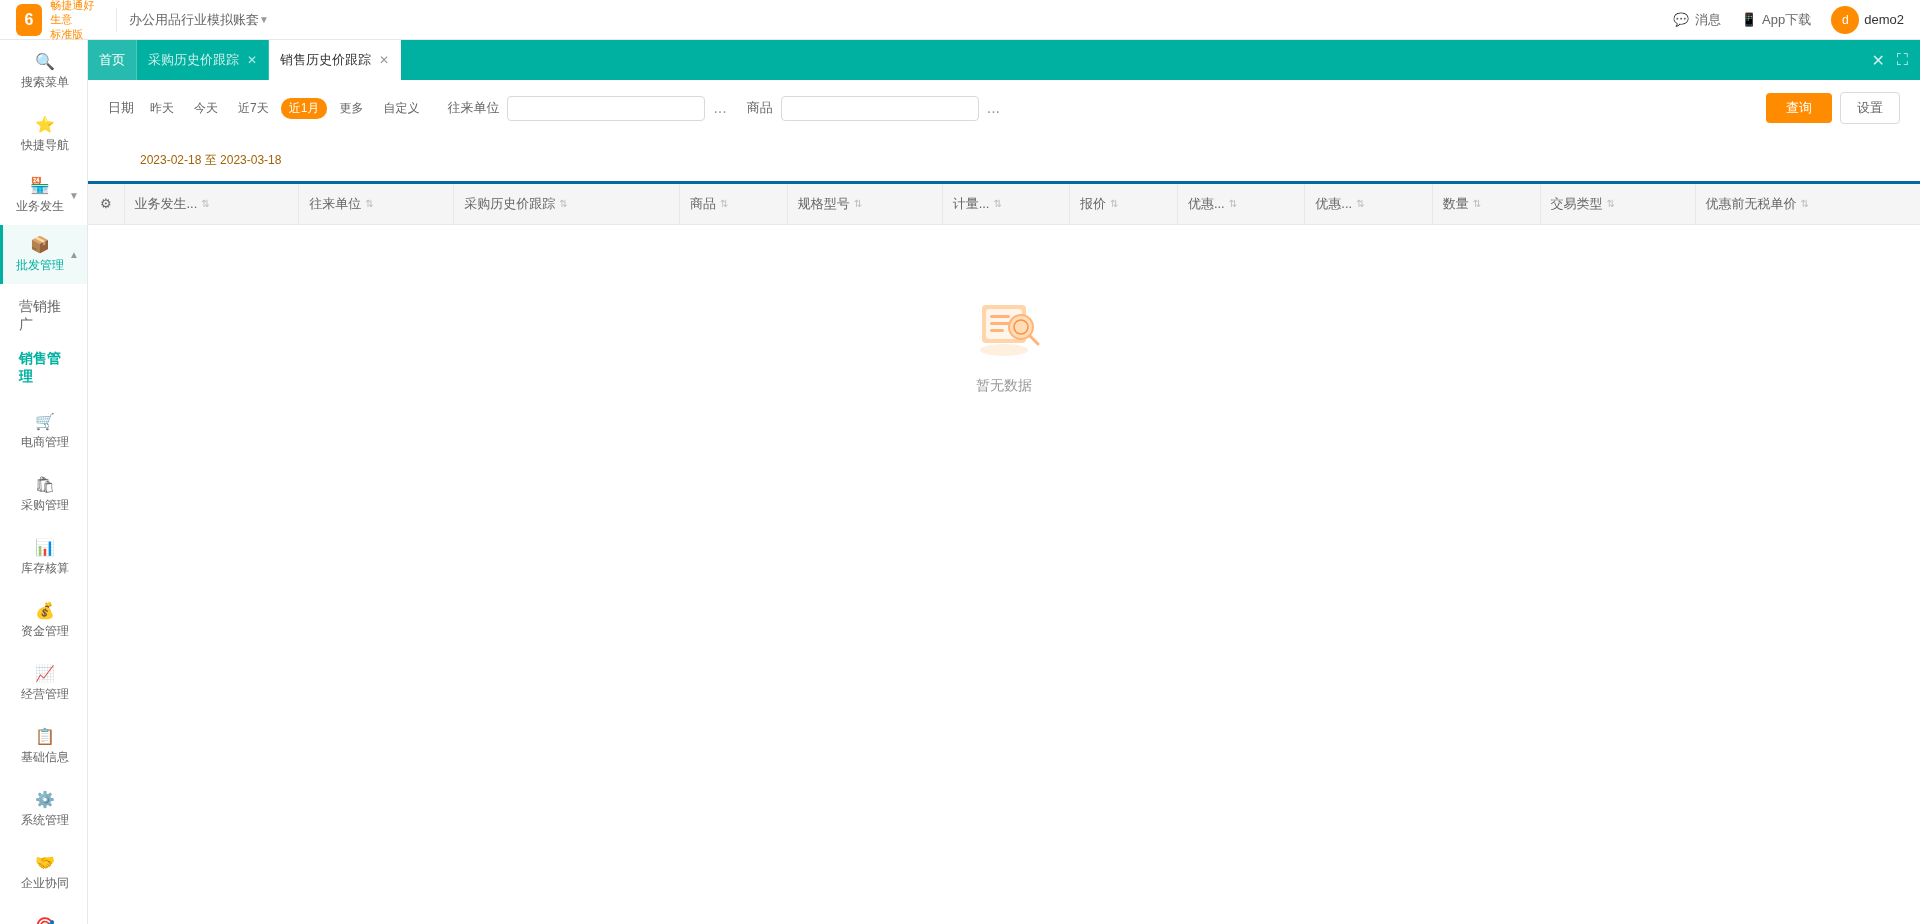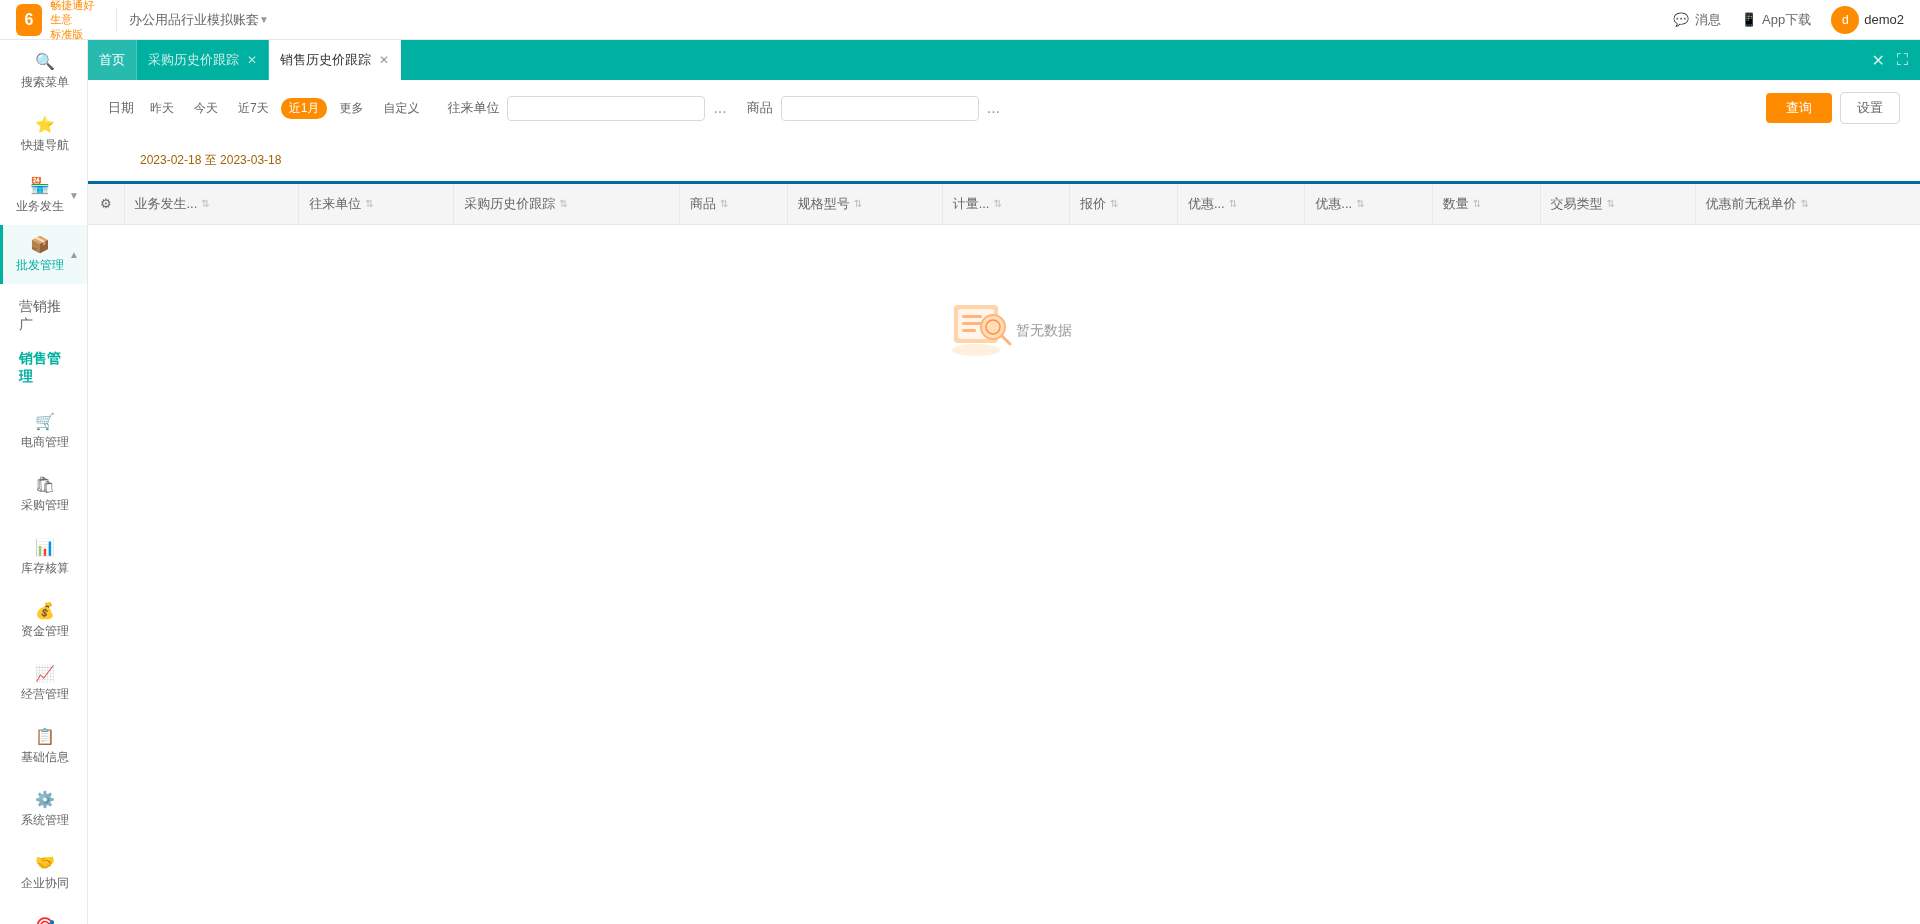--- a/index.html
+++ b/index.html
@@ -73,21 +73,21 @@
     .table-area { flex: 1; overflow: auto; padding: 0 0; }
     table { width: 100%; border-collapse: collapse; font-size: 13px; }
     thead tr { background: #f5f5f5; height: 40px; }
     thead th { padding: 0 10px; text-align: left; color: #666; font-weight: normal; border-bottom: 1px solid #e8e8e8; border-right: 1px solid #e8e8e8; white-space: nowrap; cursor: pointer; }
     thead th:last-child { border-right: none; }
     thead th .col-inner { display: flex; align-items: center; gap: 4px; }
     .sort-icon { color: #bbb; font-size: 10px; }
     .col-settings { width: 36px; text-align: center; }
 
     
-    .empty-state { display: flex; flex-direction: row; align-items: center; justify-content: center; flex: 1; padding: 60px 0; font-family: Liberation Serif, serif; }
+    .empty-state { display: flex; flex-direction: column; align-items: center; justify-content: center; flex: 1; padding: 60px 0; font-family: Liberation Serif, serif; }
     .empty-text { color: #999; font-size: 14px; margin-top: 12px; }
 
     
     ::-webkit-scrollbar { width: 6px; height: 6px; }
     ::-webkit-scrollbar-thumb { background: #ccc; border-radius: 3px; }
     ::-webkit-scrollbar-track { background: transparent; }
   </style>
 </head>
 <body>
 

